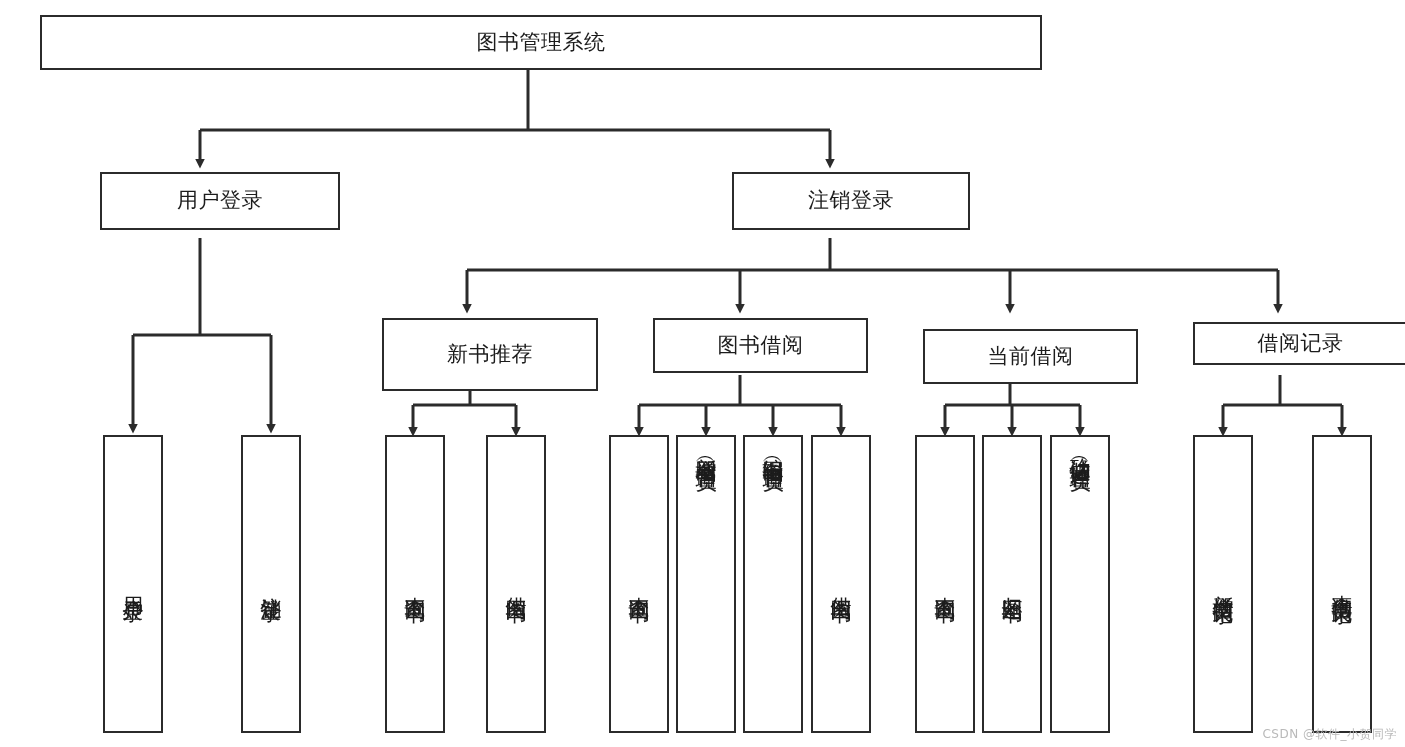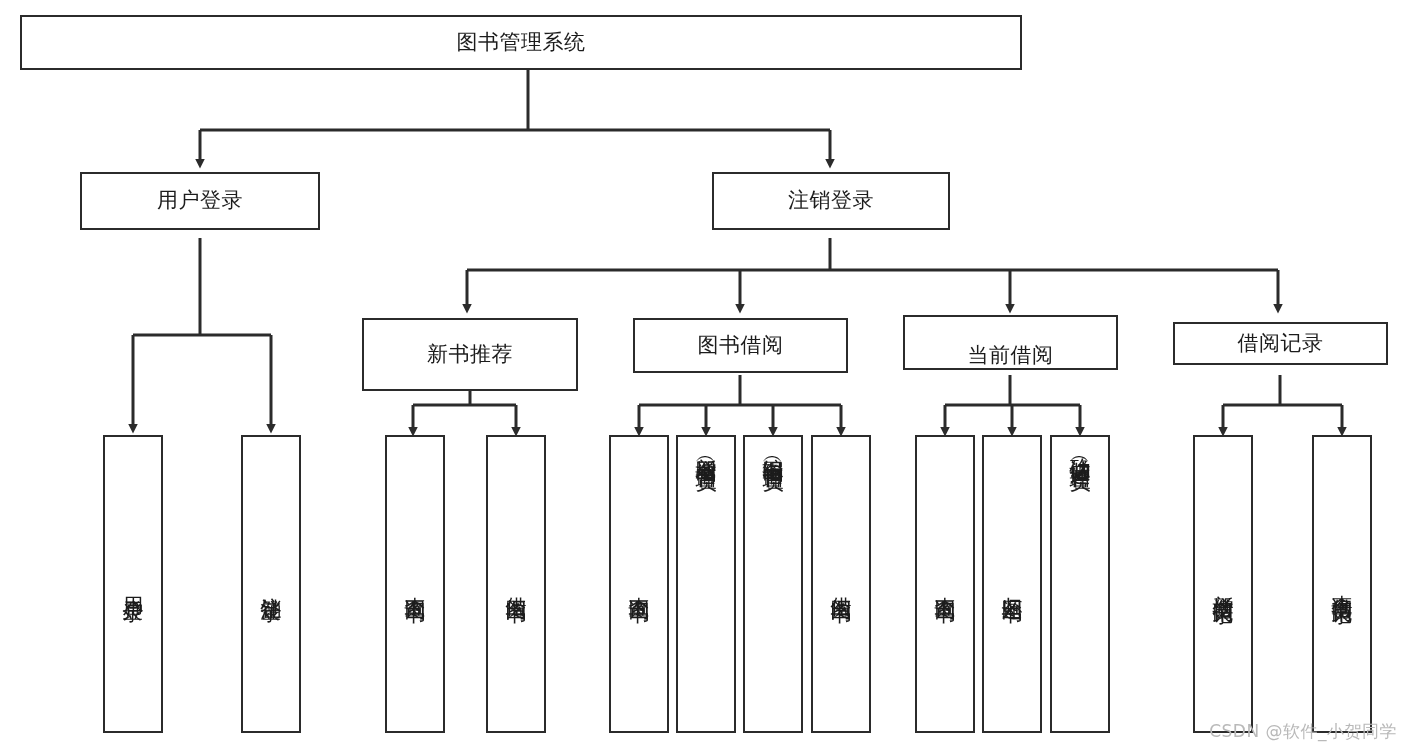--- a/index.html
+++ b/index.html
@@ -34,40 +34,41 @@
     display: flex;
     align-items: center;
     justify-content: center;
     color: #1c1c1c;
     z-index: 2;
   }
   .node.horiz {
     font-size: 21px;
     letter-spacing: 0.5px;
     line-height: 1.2;
+    margin-left: 20px;
   }
   .node.vert {
     writing-mode: vertical-rl;
     text-orientation: upright;
     font-size: 21px;
     letter-spacing: 2px;
     padding: 4px 0;
   }
   .node.vert.top-align {
     justify-content: flex-start;
   }
   .node-label {
     display: block;
     white-space: pre;
   }
   .watermark {
     position: absolute;
     right: 8px;
     bottom: 4px;
-    font-size: 17px;
+    font-size: 12px;
     color: #b9b9b9;
     z-index: 3;
     white-space: nowrap;
     letter-spacing: 0.5px;
   }
 </style>
 </head>
 <body>
 
 <div id="canvas">
@@ -132,21 +133,21 @@
   <div class="node horiz" style="left:712px; top:172px; width:238px; height:58px;">
     <span class="node-label">注销登录</span>
   </div>
 
   <div class="node horiz" style="left:362px; top:318px; width:216px; height:73px;">
     <span class="node-label">新书推荐</span>
   </div>
   <div class="node horiz" style="left:633px; top:318px; width:215px; height:55px;">
     <span class="node-label">图书借阅</span>
   </div>
-  <div class="node horiz" style="left:903px; top:315px; width:215px; height:55px;align-items:flex-end;">
+  <div class="node horiz" style="left:903px; top:329px; width:215px; height:55px;">
     <span class="node-label">当前借阅</span>
   </div>
   <div class="node horiz" style="left:1173px; top:322px; width:215px; height:43px;">
     <span class="node-label">借阅记录</span>
   </div>
 
   <div class="node vert" style="left:103px; top:435px; width:60px; height:298px;">
     <span class="node-label">用户登录</span>
   </div>
   <div class="node vert" style="left:241px; top:435px; width:60px; height:298px;">

